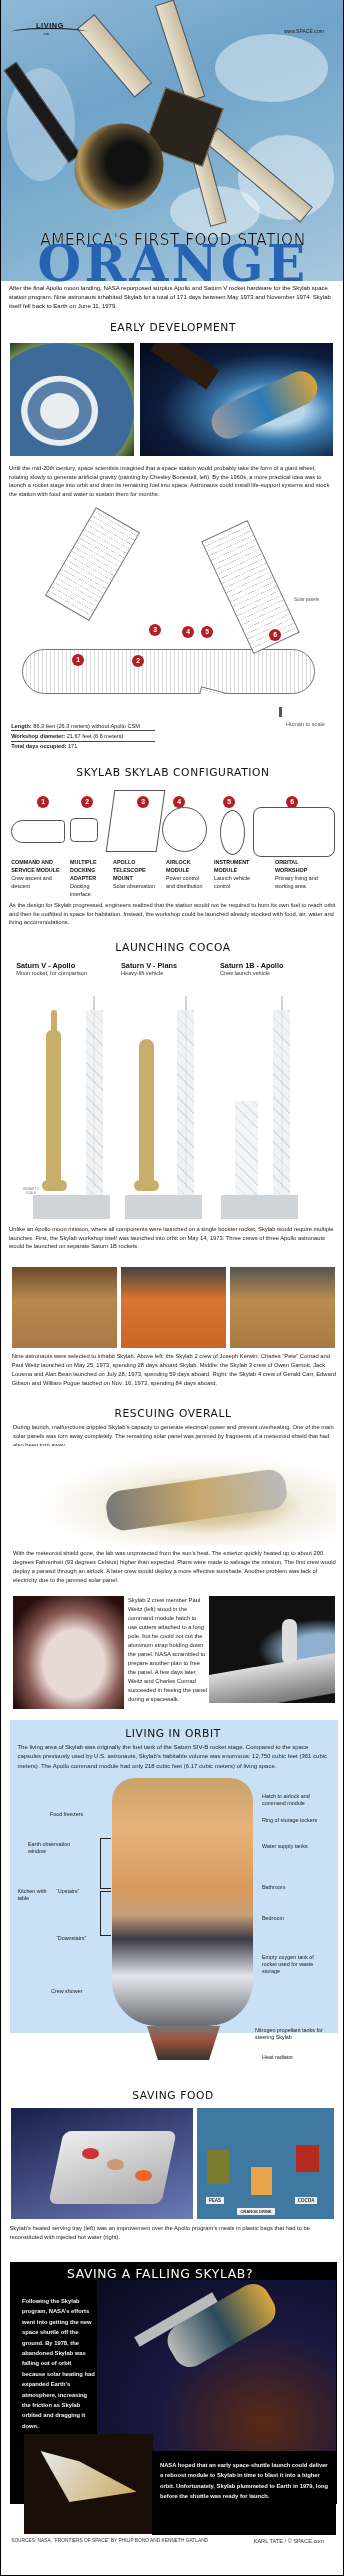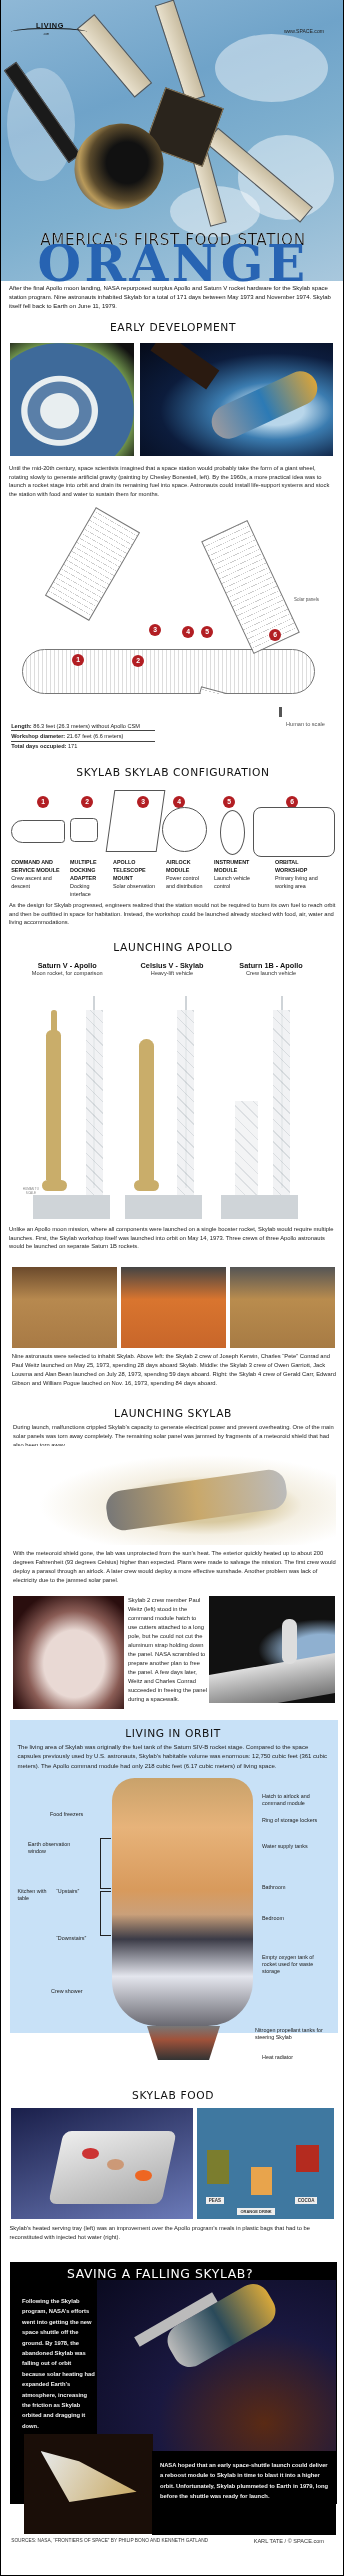--- a/index.html
+++ b/index.html
@@ -19,21 +19,21 @@
 .sec-h{left:0;width:344px;text-align:center;font:10.7px "DejaVu Sans",sans-serif;letter-spacing:0.6px;color:#111}
 .img{position:absolute;overflow:hidden}
 .para{position:absolute;font-size:5.8px;line-height:8.7px;color:#222}
 .stats{left:10.2px;top:721px;width:144px;font-size:5.6px;color:#222}
 .stats div{padding:1.7px 0;border-bottom:0.6px solid #444}
 .stats div:last-child{border-bottom:none}
 .stats b{font-weight:bold}
 .badge{position:absolute;width:12.4px;height:12.4px;border-radius:50%;background:#b21e23;color:#fff;font:bold 6.8px "Liberation Sans",sans-serif;text-align:center;line-height:12.4px}
 .cfg-item{position:absolute;top:858px;font-size:5.4px;line-height:8px;color:#222}
 .cfg-item b{display:block;font-weight:bold;color:#111}
-.rocket-h{position:absolute;top:961px;text-align:center;width:102px}
+.rocket-h{position:absolute;top:961px;width:102px}
 .rocket-h .n{font:bold 7.3px "Liberation Sans",sans-serif;color:#111}
 .rocket-h .s{font-size:5.6px;color:#333}
 .tower{position:absolute;background:#cfd4d8}
 .rocket{position:absolute;background:#c9ad6a}
 .crew{position:absolute;top:1267px;height:81px;overflow:hidden}
 .lio{left:8.5px;top:1720px;width:328px;height:313px;background:#c8e1f7}
 .callout{position:absolute;font-size:5.4px;line-height:6.8px;color:#222}
 .food-bg{background:linear-gradient(160deg,#1a1f4a,#6b7ab8)}
 .saving{left:9px;top:2262px;width:327px;height:242px;background:#000}
 .saving-h{left:9px;top:2266px;width:300px;text-align:center;font:12.4px "DejaVu Sans",sans-serif;color:#fff;letter-spacing:0.6px}
@@ -111,27 +111,27 @@
 <div class="abs" style="left:252px;top:807px;width:82px;height:50px;border:0.6px solid #555;border-radius:8px"></div>
 
 <div class="cfg-item" style="left:10.2px;width:54px"><b>COMMAND AND SERVICE MODULE</b><span>Crew ascent and descent</span></div>
 <div class="cfg-item" style="left:69px;width:38px"><b>MULTIPLE DOCKING ADAPTER</b><span>Docking interface</span></div>
 <div class="cfg-item" style="left:112px;width:45px"><b>APOLLO TELESCOPE MOUNT</b><span>Solar observation</span></div>
 <div class="cfg-item" style="left:165px;width:40px"><b>AIRLOCK MODULE</b><span>Power control and distribution</span></div>
 <div class="cfg-item" style="left:213px;width:51px"><b>INSTRUMENT MODULE</b><span>Launch vehicle control</span></div>
 <div class="cfg-item" style="left:274px;width:45px"><b>ORBITAL WORKSHOP</b><span>Primary living and working area</span></div>
 <p class="para" style="left:8px;top:901px;width:330px">As the design for Skylab progressed, engineers realized that the station would not be required to burn its own fuel to reach orbit and then be outfitted in space for habitation. Instead, the workshop could be launched already stocked with food, air, water and living accommodations.</p>
 
-<div class="abs sec-h" style="top:941px">LAUNCHING APOLLO</div>
+<div class="abs sec-h" style="top:941px">LAUNCHING COCOA</div>
 <div class="rocket-h" style="left:15.2px">
     <div class="n">Saturn V - Apollo</div>
     <div class="s">Moon rocket, for comparison</div>
   </div>
 <div class="rocket-h" style="left:120px">
-    <div class="n">Celsius V - Skylab</div>
+    <div class="n">Saturn V - Plans</div>
     <div class="s">Heavy-lift vehicle</div>
   </div>
 <div class="rocket-h" style="left:219px">
     <div class="n">Saturn 1B - Apollo</div>
     <div class="s">Crew launch vehicle</div>
   </div>
 
 <div class="tower" style="left:92px;top:996px;width:1.7px;height:192px"></div>
 <div class="tower" style="left:85px;top:1010px;width:17px;height:189px;opacity:.8;background:repeating-linear-gradient(45deg,#cfd4d8 0 1.1px,transparent 1.1px 8px),#eef0f2"></div>
 <div class="rocket" style="left:50px;top:1010px;width:5.6px;height:22.6px;border-radius:2.8px 2.8px 0 0"></div>
@@ -152,21 +152,21 @@
 <div class="rocket" style="left:240px;top:1072px;width:10.2px;height:113px;border-radius:5.1px 5.1px 0 0;opacity:.0"></div>
 <div class="tower" style="left:220px;top:1195px;width:77px;height:24px"></div>
 
 <p class="para" style="left:8px;top:1225px;width:330px">Unlike an Apollo moon mission, where all components were launched on a single booster rocket, Skylab would require multiple launches. First, the Skylab workshop itself was launched into orbit on May 14, 1973. Three crews of three Apollo astronauts would be launched on separate Saturn 1B rockets.</p>
 
 <div class="crew" style="left:10.7px;width:105px;background:linear-gradient(180deg,#6b4a2c,#b7894f 40%,#a87a45)"></div>
 <div class="crew" style="left:120px;width:105px;background:linear-gradient(180deg,#444,#d9752f 40%,#c8662a)"></div>
 <div class="crew" style="left:229px;width:105px;background:linear-gradient(180deg,#555,#b98c4e 40%,#a77b44)"></div>
 <p class="para" style="left:10.7px;top:1352px;width:325px;line-height:9px">Nine astronauts were selected to inhabit Skylab. Above left: the Skylab 2 crew of Joseph Kerwin, Charles “Pete” Conrad and Paul Weitz launched on May 25, 1973, spending 28 days aboard Skylab. Middle: the Skylab 3 crew of Owen Garriott, Jack Lousma and Alan Bean launched on July 28, 1973,  spending 59 days aboard. Right: the Skylab 4 crew of Gerald Carr, Edward Gibson and William Pogue lauched on Nov. 16, 1973, spending 84 days aboard.</p>
 
-<div class="abs sec-h" style="top:1407px">LAUNCHING SKYLAB</div>
+<div class="abs sec-h" style="top:1407px">RESCUING OVERALL</div>
 <p class="para" style="left:12px;top:1423px;width:325px;line-height:9px">During launch, malfunctions crippled Skylab’s capacity to generate electrical power and prevent overheating. One of the main solar panels was torn away completely. The remaining solar panel was jammed by fragments of a meteoroid  shield that had also been torn away.</p>
 <div class="img" style="left:9px;top:1446px;width:326px;height:99px;background:radial-gradient(ellipse at 60% 60%,#d8c9a0 0 20%,#f4efe2 35%,#fff 60%)">
   <div class="abs" style="left:96px;top:34px;width:181px;height:40px;background:linear-gradient(90deg,#777,#c9a86a,#bbb);border-radius:17px;transform:rotate(-8deg)"></div>
 </div>
 <p class="para" style="left:12px;top:1549px;width:325px;line-height:9px">With the meteoroid shield gone, the lab was unprotected from the sun’s heat. The exterior quickly heated up to about 200 degrees Fahrenheit (93 degrees Celsius) higher than expected.  Plans were made to salvage the mission. The first crew would deploy a parasol through an airlock. A later crew would deploy a more effective sunshade. Another problem was lack of electricity due to the jammed solar panel.</p>
 <div class="img" style="left:12px;top:1596px;width:111px;height:113px;background:radial-gradient(ellipse at 55% 60%,#e9d9d4 0 35%,#8a5c55 55%,#2a0e0e 80%)"></div>
 <p class="para" style="left:127px;top:1596px;width:79px;font-size:5.8px;line-height:9px">Skylab 2 crew member Paul Weitz (left) stood in the command module hatch to use cutters attached to a long pole, but he could not cut the aluminum strap holding down the panel. NASA scrambled to prepare another plan to free the panel. A few days later, Weitz and Charles Conrad succeeded in freeing the panel during a spacewalk.</p>
 <div class="img" style="left:208px;top:1596px;width:126px;height:107px;background:radial-gradient(ellipse at 90% 50%,#8fb0d0 0 20%,#111 40%)">
   <div class="abs" style="left:0;top:68px;width:126px;height:40px;background:linear-gradient(180deg,#ddd,#777);transform:skewY(-10deg)"></div>
   <div class="abs" style="left:73px;top:22.6px;width:14.7px;height:45px;background:#ddd;border-radius:6.8px"></div>
@@ -188,21 +188,21 @@
 <div class="callout" style="left:50px;top:1988px">Crew shower</div>
 <div class="callout" style="left:261px;top:1793px;width:62px">Hatch to airlock and command module</div>
 <div class="callout" style="left:261px;top:1817px;width:73px">Ring of storage lockers</div>
 <div class="callout" style="left:261px;top:1843px;width:73px">Water supply tanks</div>
 <div class="callout" style="left:261px;top:1884px">Bathroom</div>
 <div class="callout" style="left:261px;top:1915px">Bedroom</div>
 <div class="callout" style="left:261px;top:1954px;width:65px">Empty oxygen tank of rocket used for waste storage</div>
 <div class="callout" style="left:254px;top:2027px;width:73px">Nitrogen propellant tanks for steering Skylab</div>
 <div class="callout" style="left:261px;top:2054px">Heat radiator</div>
 
-<div class="abs sec-h" style="top:2089px">SKYLAB FOOD</div>
+<div class="abs sec-h" style="top:2089px">SAVING FOOD</div>
 <div class="img food-bg" style="left:9.6px;top:2108px;width:182px;height:111px">
   <div class="abs" style="left:45px;top:22.6px;width:113px;height:73px;background:linear-gradient(160deg,#eee,#aaa);border-radius:8px;transform:skewX(-12deg)"></div>
   <div class="abs" style="left:71px;top:40px;width:17px;height:11.3px;border-radius:50%;background:#c33"></div>
   <div class="abs" style="left:96px;top:51px;width:17px;height:11.3px;border-radius:50%;background:#c97"></div>
   <div class="abs" style="left:124px;top:62px;width:17px;height:11.3px;border-radius:50%;background:#e62"></div>
 </div>
 <div class="img" style="left:196px;top:2108px;width:137px;height:111px;background:#3f78a0">
   <div class="abs" style="left:10.2px;top:42px;width:21.4px;height:34px;background:#7b7d2e"></div>
   <div class="abs" style="left:54px;top:59px;width:21.4px;height:28px;background:#e8a44c"></div>
   <div class="abs" style="left:99px;top:37px;width:22.6px;height:27px;background:#b42b1f"></div>

